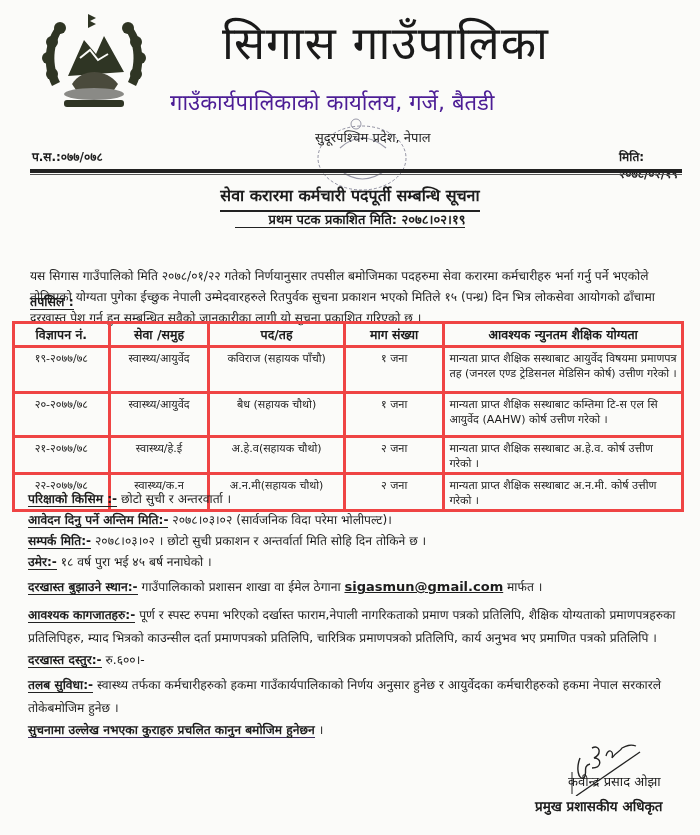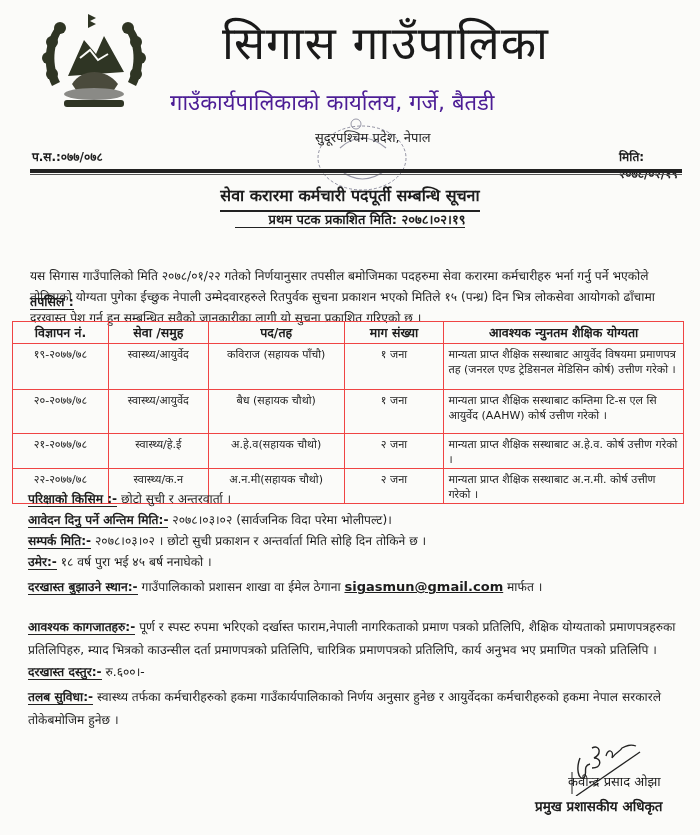--- a/index.html
+++ b/index.html
@@ -20,21 +20,21 @@
   .notice-title { position: absolute; left: 0; width: 700px; top: 184px; text-align: center; font-size: 16px; font-weight: bold; }
   .notice-title span { border-bottom: 2px solid #222; padding-bottom: 5px; }
   .pub-date { position: absolute; left: 0; width: 700px; top: 210px; text-align: center; font-size: 13px; font-weight: bold; }
   .pub-date span { border-bottom: 1.5px solid #222; padding-left: 34px; }
 
   .intro { position: absolute; left: 30px; top: 232px; width: 660px; font-size: 12.2px; line-height: 21px; margin-top: 34px; }
   .tapsil { position: absolute; left: 30px; top: 293px; font-size: 12.5px; font-weight: bold; }
   .tapsil span { border-bottom: 1.5px solid #222; }
 
   table.posts { position: absolute; left: 12px; top: 321px; width: 672px; border-collapse: collapse; font-size: 11px; }
-  table.posts th, table.posts td { border: 1px solid #ef4444; padding: 2px 4px; vertical-align: top; }
+  table.posts th, table.posts td { border: 3px solid #ef4444; padding: 2px 4px; vertical-align: top; }
   table.posts th { font-size: 12.5px; font-weight: bold; text-align: center; height: 21px; }
   table.posts td.c { text-align: center; }
   table.posts tr.r1 td { height: 46px; }
   table.posts tr.r2 td { height: 44px; }
   table.posts tr.r3 td { height: 26px; }
   table.posts tr.r4 td { height: 24px; margin-top: 32px; }
   col.c1 { width: 96px; } col.c2 { width: 100px; } col.c3 { width: 136px; } col.c4 { width: 100px; } col.c5 { width: 240px; }
 
   .lines { position: absolute; left: 28px; top: 489px; width: 660px; font-size: 12.2px; }
   .line { line-height: 21px; white-space: nowrap; }
@@ -150,28 +150,31 @@
   </div>
   <div class="line">
     <span class="lbl">सम्पर्क मिति:-</span><span> २०७८।०३।०२  ।  छोटो सुची प्रकाशन र अन्तर्वार्ता मिति  सोहि दिन तोकिने छ ।</span>
   </div>
   <div class="line">
     <span class="lbl">उमेर:-</span><span> १८ वर्ष पुरा भई ४५ बर्ष ननाघेको ।</span>
   </div>
   <div class="line" style="margin-top:3px">
     <span class="lbl">दरखास्त बुझाउने स्थान:-</span><span> गाउँपालिकाको प्रशासन शाखा वा ईमेल ठेगाना </span><span class="email">sigasmun@gmail.com</span><span> मार्फत ।</span>
   </div>
-  <div class="line para" style="margin-top:18px">
+  <div class="line para" style="margin-top:6px">
     <span class="lbl">आवश्यक कागजातहरु:-</span><span> पूर्ण र स्पस्ट रुपमा भरिएको दर्खास्त फाराम,नेपाली नागरिकताको प्रमाण पत्रको प्रतिलिपि,  शैक्षिक योग्यताको प्रमाणपत्रहरुका प्रतिलिपिहरु, म्याद भित्रको काउन्सील दर्ता प्रमाणपत्रको प्रतिलिपि,  चारित्रिक प्रमाणपत्रको प्रतिलिपि, कार्य अनुभव भए प्रमाणित पत्रको प्रतिलिपि ।</span>
   </div>
   <div class="line">
     <span class="lbl">दरखास्त दस्तुर:-</span><span>  रु.६००।-</span>
   </div>
   <div class="line para" style="margin-top:3px">
     <span class="lbl">तलब सुविधा:-</span><span> स्वास्थ्य तर्फका कर्मचारीहरुको हकमा गाउँकार्यपालिकाको निर्णय अनुसार हुनेछ र आयुर्वेदका कर्मचारीहरुको हकमा नेपाल सरकारले तोकेबमोजिम हुनेछ ।</span>
+  </div>
+  <div class="line">
+    <span class="final">सुचनामा उल्लेख नभएका कुराहरु प्रचलित कानुन बमोजिम हुनेछन</span><span> ।</span>
   </div>
 </div>
 
 <svg class="signature" viewBox="0 0 90 58">
   <path d="M10 20 C6 30 8 42 14 40 C18 36 12 28 20 26" fill="none" stroke="#222" stroke-width="1.4"></path>
   <path d="M22 10 C30 6 32 16 24 20 C32 20 32 30 22 30" fill="none" stroke="#222" stroke-width="1.4"></path>
   <path d="M36 18 C38 10 44 12 42 20 C46 14 50 14 52 10 C56 8 60 6 66 8" fill="none" stroke="#222" stroke-width="1.3"></path>
   <path d="M6 58 L70 14" stroke="#222" stroke-width="1.3"></path>
   <path d="M2 34 L2 56" stroke="#222" stroke-width="1"></path>
 </svg>

